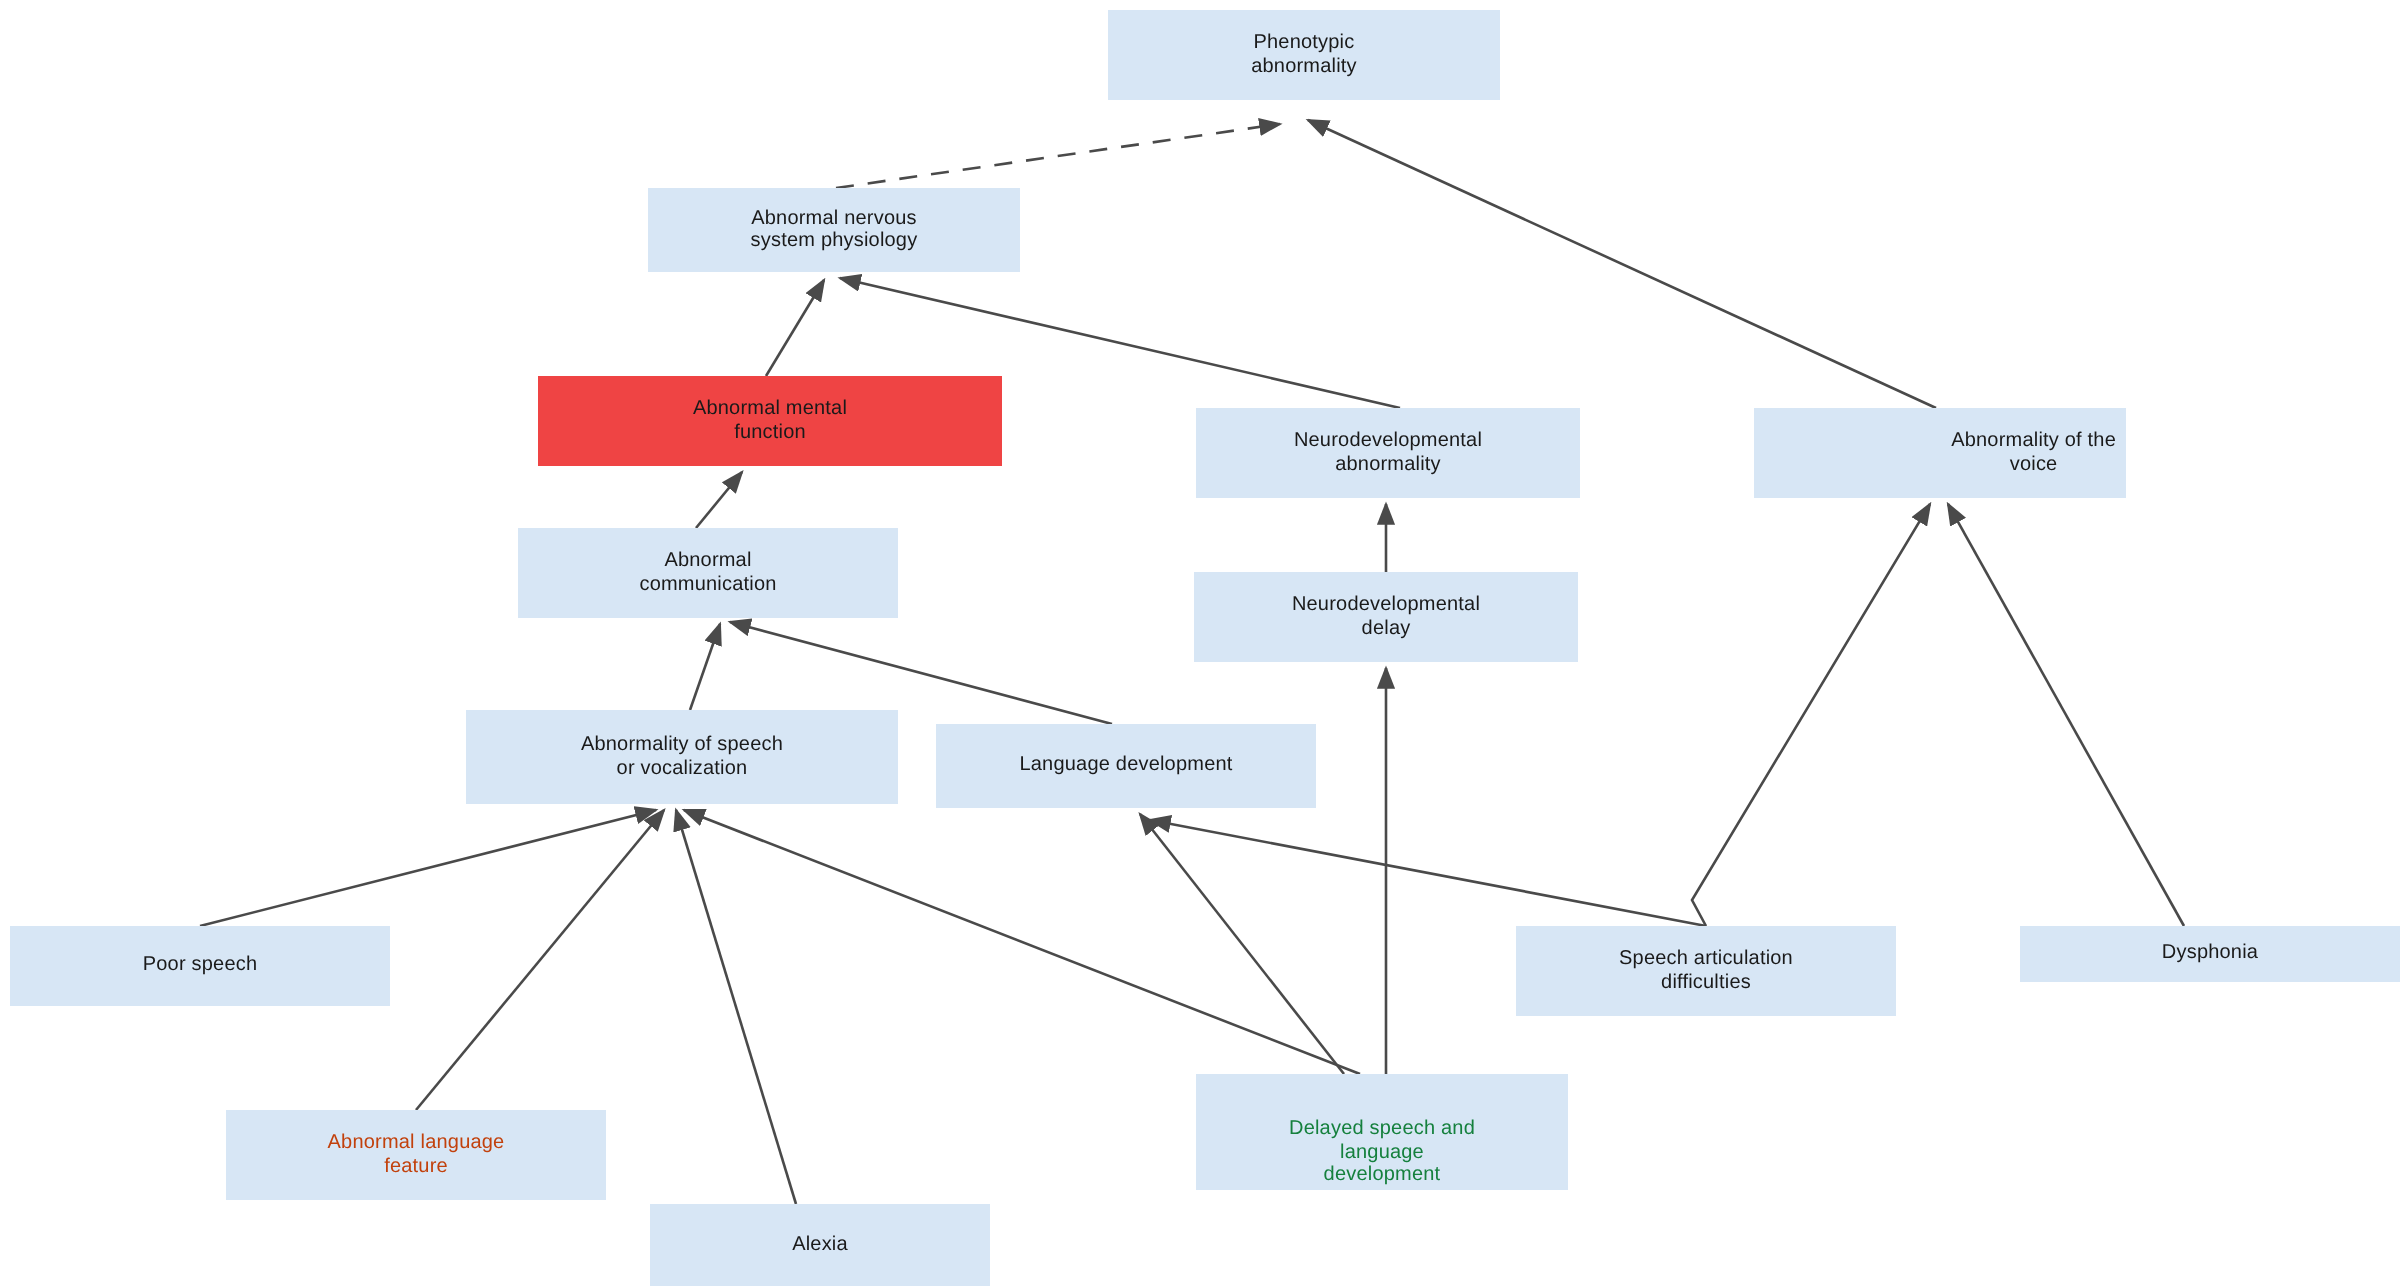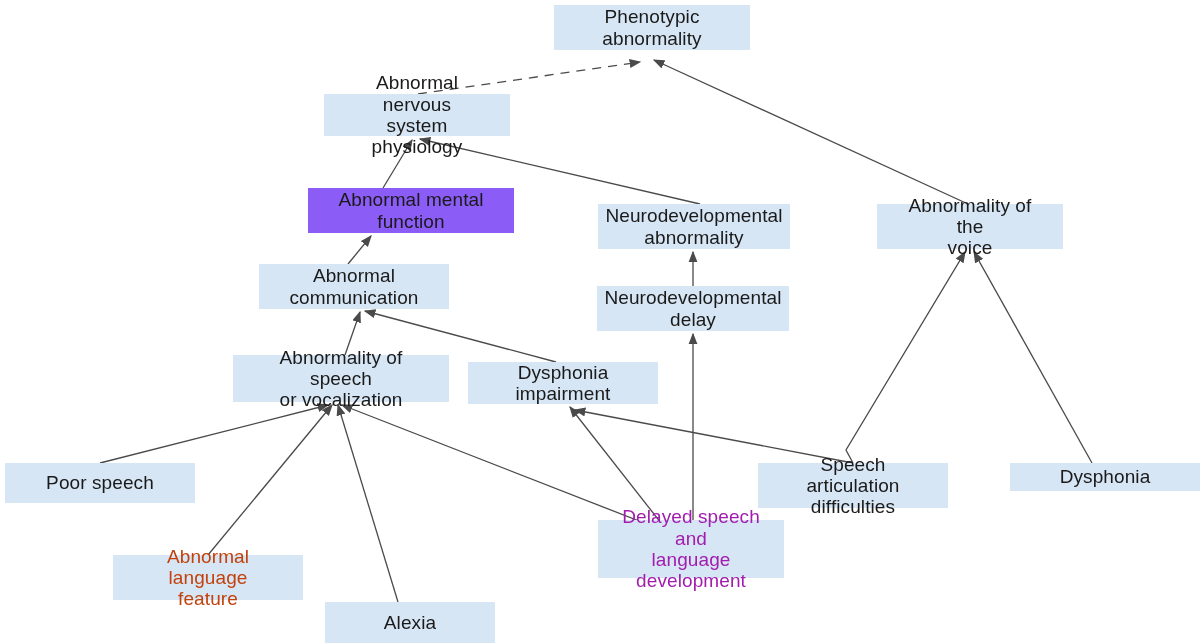--- a/index.html
+++ b/index.html
@@ -27,25 +27,25 @@
     pointer-events: none;
   }
   .node {
     position: absolute;
     background: #d7e6f5;
     color: #1a1a1a;
     display: flex;
     align-items: center;
     justify-content: center;
     text-align: center;
-    font-size: 19px;
+    font-size: 10px;
     line-height: 1.12;
     letter-spacing: 0.1px;
     box-sizing: border-box;
-    padding: 2px 16px;
+    padding: 2px 5px;
     white-space: pre-line;
     z-index: 2;
   }
 </style>
 </head>
 <body>
 
 <div id="canvas">
 
   <svg id="edge-layer" viewBox="0 0 1200 643" xmlns="http://www.w3.org/2000/svg">
@@ -76,38 +76,38 @@
         <polyline points="853,463 846,450 965,252" fill="none" stroke="#4a4a4a" stroke-width="1.3" marker-end="url(#arrowhead)"></polyline>
         <polyline points="1092,463 974,252" fill="none" stroke="#4a4a4a" stroke-width="1.3" marker-end="url(#arrowhead)"></polyline>
       </g>
   </svg>
 
   <div id="nodes-group">
       <div class="node" style="left: 554px; top: 5px; width: 196px; height: 45px; background: rgb(215, 230, 245); color: rgb(26, 26, 26);"><span>Phenotypic
 abnormality</span></div>
       <div class="node" style="left: 324px; top: 94px; width: 186px; height: 42px; background: rgb(215, 230, 245); color: rgb(26, 26, 26);"><span>Abnormal nervous
 system physiology</span></div>
-      <div class="node" style="left: 269px; top: 188px; width: 206px; height: 45px; background: #8b5cf6; color: rgb(26, 26, 26); margin-left: 39px;"><span>Abnormal mental
+      <div class="node" style="left: 269px; top: 188px; width: 232px; height: 45px; background: #ef4444; color: rgb(26, 26, 26);"><span>Abnormal mental
 function</span></div>
       <div class="node" style="left: 598px; top: 204px; width: 192px; height: 45px; background: rgb(215, 230, 245); color: rgb(26, 26, 26);"><span>Neurodevelopmental
 abnormality</span></div>
       <div class="node" style="left: 877px; top: 204px; width: 186px; height: 45px; background: rgb(215, 230, 245); color: rgb(26, 26, 26); justify-content: flex-end;"><span>Abnormality of the
 voice</span></div>
       <div class="node" style="left: 259px; top: 264px; width: 190px; height: 45px; background: rgb(215, 230, 245); color: rgb(26, 26, 26);"><span>Abnormal
 communication</span></div>
       <div class="node" style="left: 597px; top: 286px; width: 192px; height: 45px; background: rgb(215, 230, 245); color: rgb(26, 26, 26);"><span>Neurodevelopmental
 delay</span></div>
       <div class="node" style="left: 233px; top: 355px; width: 216px; height: 47px; background: rgb(215, 230, 245); color: rgb(26, 26, 26);"><span>Abnormality of speech
 or vocalization</span></div>
-      <div class="node" style="left: 468px; top: 362px; width: 190px; height: 42px; background: rgb(215, 230, 245); color: rgb(26, 26, 26);"><span>Dysphonia impairment</span></div>
+      <div class="node" style="left: 468px; top: 362px; width: 190px; height: 42px; background: rgb(215, 230, 245); color: rgb(26, 26, 26);"><span>Language development</span></div>
       <div class="node" style="left: 5px; top: 463px; width: 190px; height: 40px; background: rgb(215, 230, 245); color: rgb(26, 26, 26);"><span>Poor speech</span></div>
       <div class="node" style="left: 758px; top: 463px; width: 190px; height: 45px; background: rgb(215, 230, 245); color: rgb(26, 26, 26);"><span>Speech articulation
 difficulties</span></div>
       <div class="node" style="left: 1010px; top: 463px; width: 190px; height: 28px; background: rgb(215, 230, 245); color: rgb(26, 26, 26);"><span>Dysphonia</span></div>
       <div class="node" style="left: 113px; top: 555px; width: 190px; height: 45px; background: rgb(215, 230, 245); color: #c2410c;"><span>Abnormal language
 feature</span></div>
-      <div class="node" style="left: 598px; top: 520px; width: 186px; height: 58px; background: rgb(215, 230, 245); color: #a21caf;"><span>Delayed speech and
+      <div class="node" style="left: 598px; top: 537px; width: 186px; height: 58px; background: rgb(215, 230, 245); color: #15803d; align-items: flex-end;"><span>Delayed speech and
 language
 development</span></div>
       <div class="node" style="left: 325px; top: 602px; width: 170px; height: 41px; background: rgb(215, 230, 245); color: rgb(26, 26, 26);"><span>Alexia</span></div>
     </div>
 
 </div>
 
 </body></html>

